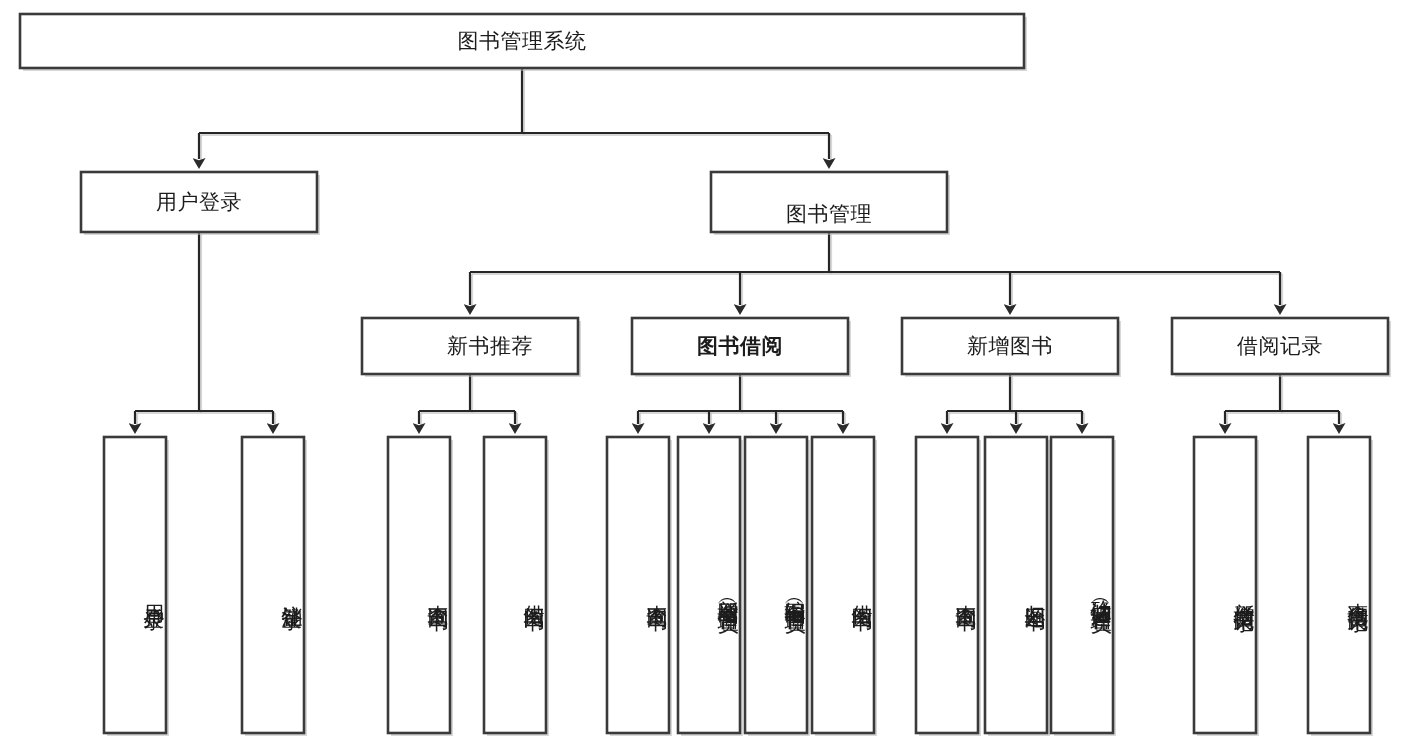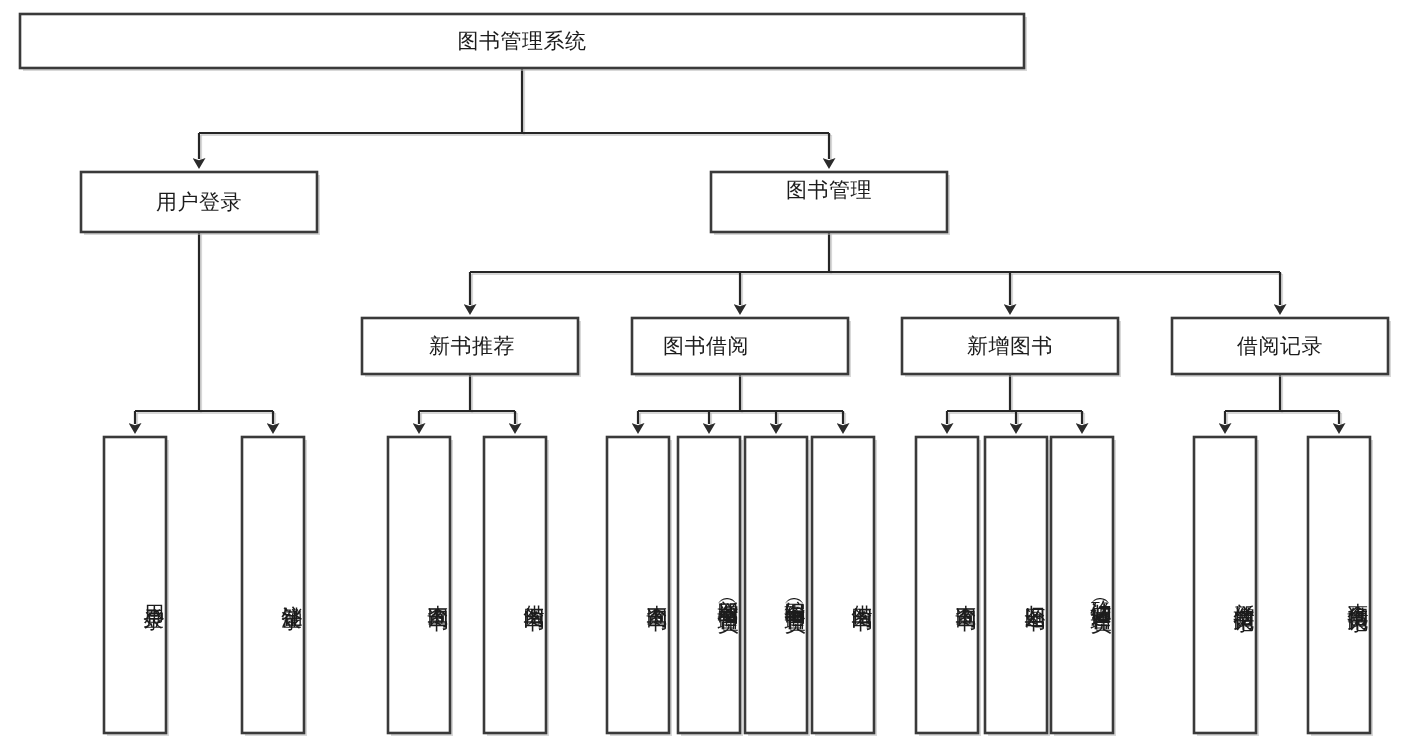--- a/index.html
+++ b/index.html
@@ -202,23 +202,23 @@
         <rect x="1197" y="440" width="62" height="296" class="node-shadow"></rect>
         <rect x="1194" y="437" width="62" height="296" class="node-box"></rect>
         <rect x="1311" y="440" width="62" height="296" class="node-shadow"></rect>
         <rect x="1308" y="437" width="62" height="296" class="node-box"></rect>
       </g>
   </svg>
 
   <div id="labels-layer">
       <div class="node-label-h" style="left: 20px; top: 14px; width: 1004px; height: 54px;">图书管理系统</div>
       <div class="node-label-h" style="left: 81px; top: 172px; width: 236px; height: 60px;">用户登录</div>
-      <div class="node-label-h" style="left: 711px; top: 160px; width: 236px; height: 60px;">图书管理</div>
-      <div class="node-label-h" style="left: 364px; top: 318px; width: 216px; height: 56px;">新书推荐</div>
-      <div class="node-label-h" style="left: 598px; top: 318px; width: 216px; height: 56px;">图书借阅</div>
+      <div class="node-label-h" style="left: 711px; top: 184px; width: 236px; height: 60px;">图书管理</div>
+      <div class="node-label-h" style="left: 382px; top: 318px; width: 216px; height: 56px;">新书推荐</div>
+      <div class="node-label-h" style="left: 632px; top: 318px; width: 216px; height: 56px; font-weight: bold;">图书借阅</div>
       <div class="node-label-h" style="left: 902px; top: 318px; width: 216px; height: 56px;">新增图书</div>
       <div class="node-label-h" style="left: 1172px; top: 318px; width: 216px; height: 56px;">借阅记录</div>
       <div class="node-label-v" style="left: 104px; top: 437px; width: 62px; height: 296px; padding-top: 14px; box-sizing: border-box;">用户登录</div>
       <div class="node-label-v" style="left: 242px; top: 437px; width: 62px; height: 296px; padding-top: 14px; box-sizing: border-box;">注销登录</div>
       <div class="node-label-v" style="left: 388px; top: 437px; width: 62px; height: 296px; padding-top: 14px; box-sizing: border-box;">查询图书</div>
       <div class="node-label-v" style="left: 484px; top: 437px; width: 62px; height: 296px; padding-top: 14px; box-sizing: border-box;">借阅图书</div>
       <div class="node-label-v" style="left: 607px; top: 437px; width: 62px; height: 296px; padding-top: 14px; box-sizing: border-box;">查询图书</div>
       <div class="node-label-v" style="left: 678px; top: 437px; width: 62px; height: 296px; padding-top: 14px; box-sizing: border-box;">新增图书（管理员）</div>
       <div class="node-label-v" style="left: 745px; top: 437px; width: 62px; height: 296px; padding-top: 14px; box-sizing: border-box;">编辑图书（管理员）</div>
       <div class="node-label-v" style="left: 812px; top: 437px; width: 62px; height: 296px; padding-top: 14px; box-sizing: border-box;">借阅图书</div>

